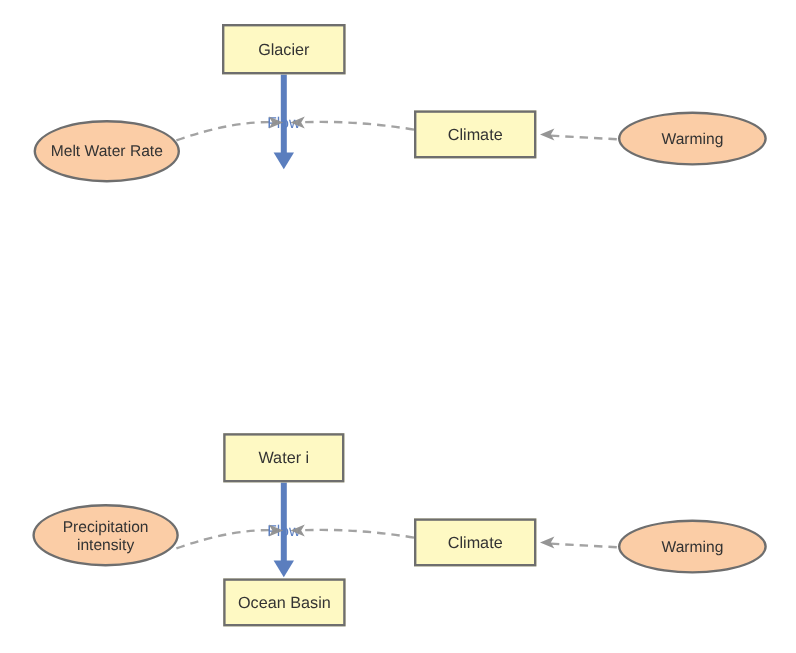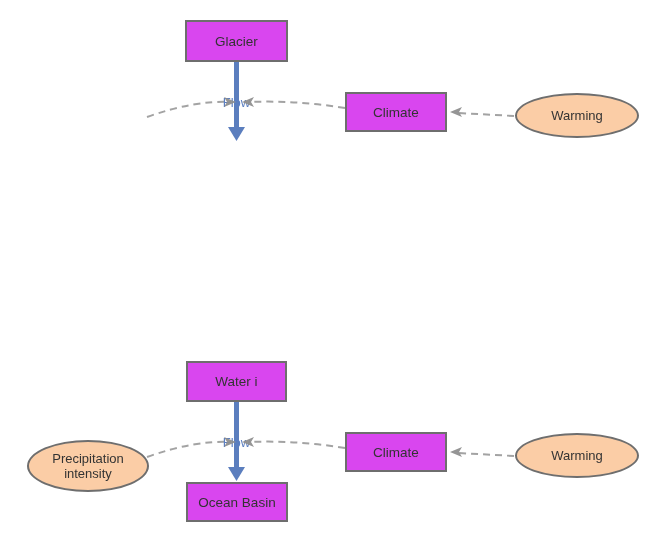--- a/index.html
+++ b/index.html
@@ -8,21 +8,21 @@
     width: 663px;
     height: 544px;
     background: #ffffff;
     font-family: "Liberation Sans", sans-serif;
     overflow: hidden;
   }
   .layer { position: absolute; left: 0; top: 0; }
   .node-box {
     position: absolute;
     box-sizing: border-box;
-    background: #d946ef;
+    background: #fef9c3;
     border: 2px solid #6e6e6e;
     display: flex;
     align-items: center;
     justify-content: center;
     font-size: 13.5px;
     color: #333333;
     text-align: center;
   }
   .node-ellipse {
     position: absolute;
@@ -90,38 +90,41 @@
       <polygon class="gray-head" points="242,442 254,437 251,442 254,447"></polygon>
       <polygon class="gray-head" points="450,452 462,447 459,452 462,457"></polygon>
     </g>
   </svg>
 
   <div class="node-box" style="left:185px; top:20px; width:103px; height:42px;">
     <span>Glacier</span>
   </div>
 
 
+  <div class="node-ellipse" style="left:28px; top:100px; width:122px; height:52px; padding:0 4px;">
+    <span>Melt Water Rate</span>
+  </div>
 
   <div class="node-box" style="left:345px; top:92px; width:102px; height:40px;">
     <span>Climate</span>
   </div>
 
   <div class="node-ellipse" style="left:515px; top:93px; width:124px; height:45px;">
     <span>Warming</span>
   </div>
 
   <div class="node-box" style="left:186px; top:482px; width:102px; height:40px;">
     <span>Ocean Basin</span>
   </div>
 
   <div class="node-box" style="left:186px; top:361px; width:101px; height:41px;">
     <span>Water i</span>
   </div>
 
-  <div class="node-ellipse" style="left:27px; top:440px; width:122px; height:52px;">
+  <div class="node-ellipse" style="left:27px; top:420px; width:122px; height:52px;">
     <span>Precipitation intensity</span>
   </div>
 
   <div class="node-box" style="left:345px; top:432px; width:102px; height:40px;">
     <span>Climate</span>
   </div>
 
   <div class="node-ellipse" style="left:515px; top:433px; width:124px; height:45px;">
     <span>Warming</span>
   </div>

